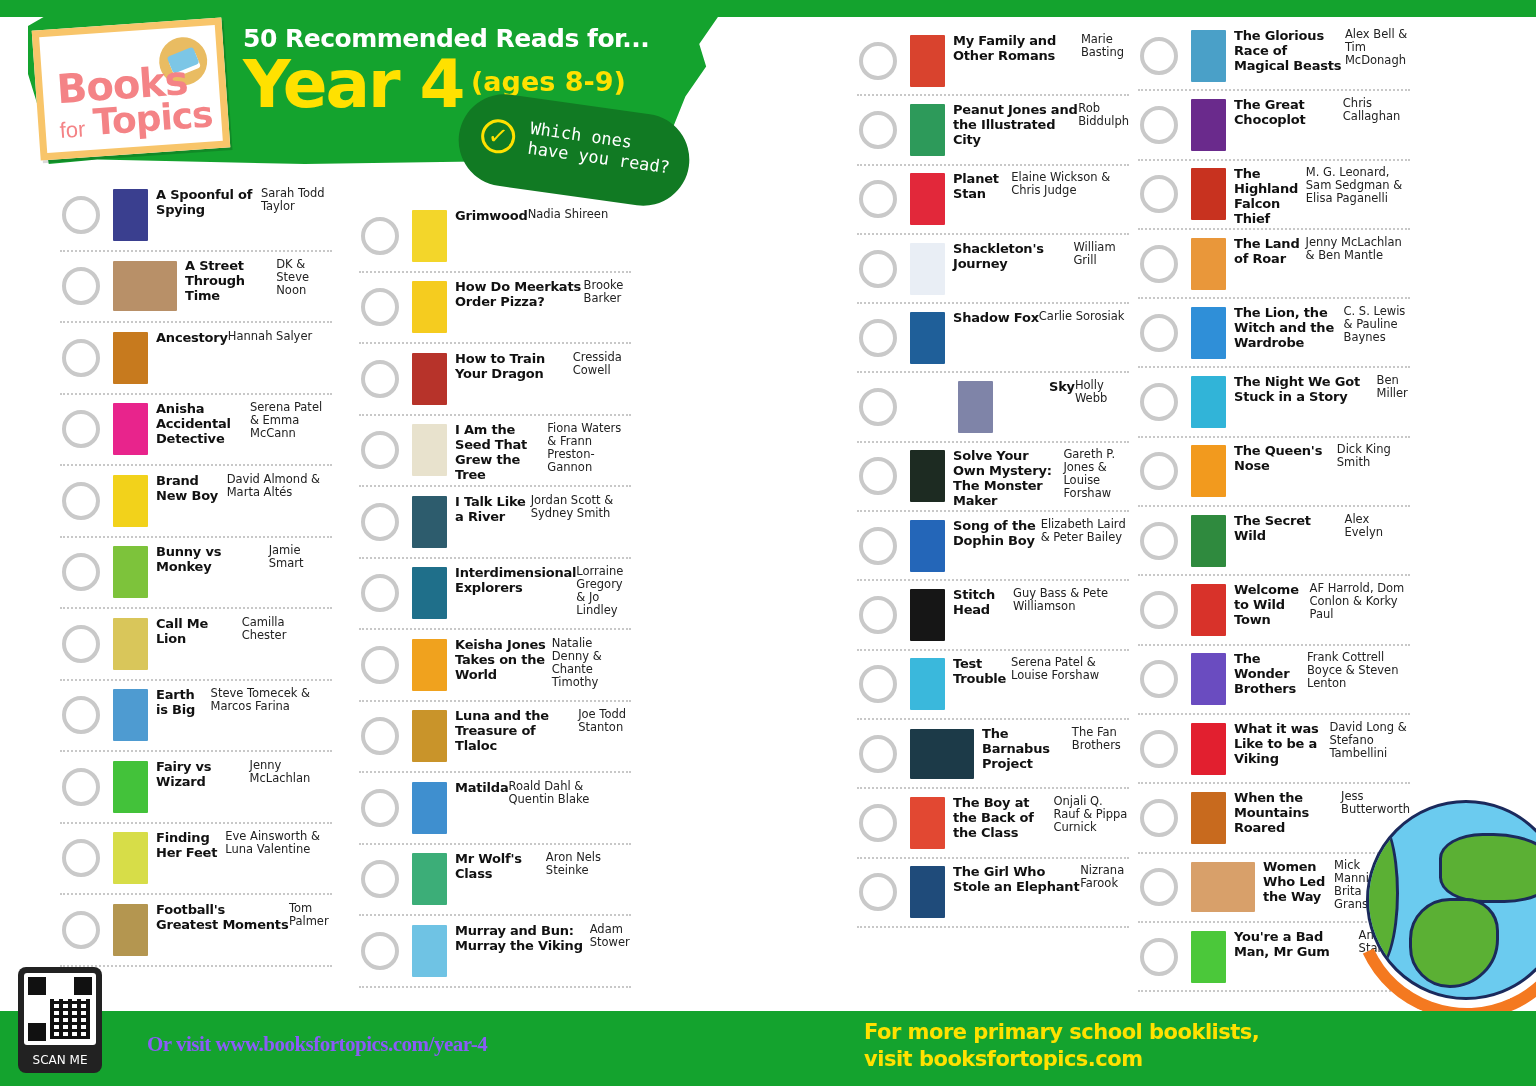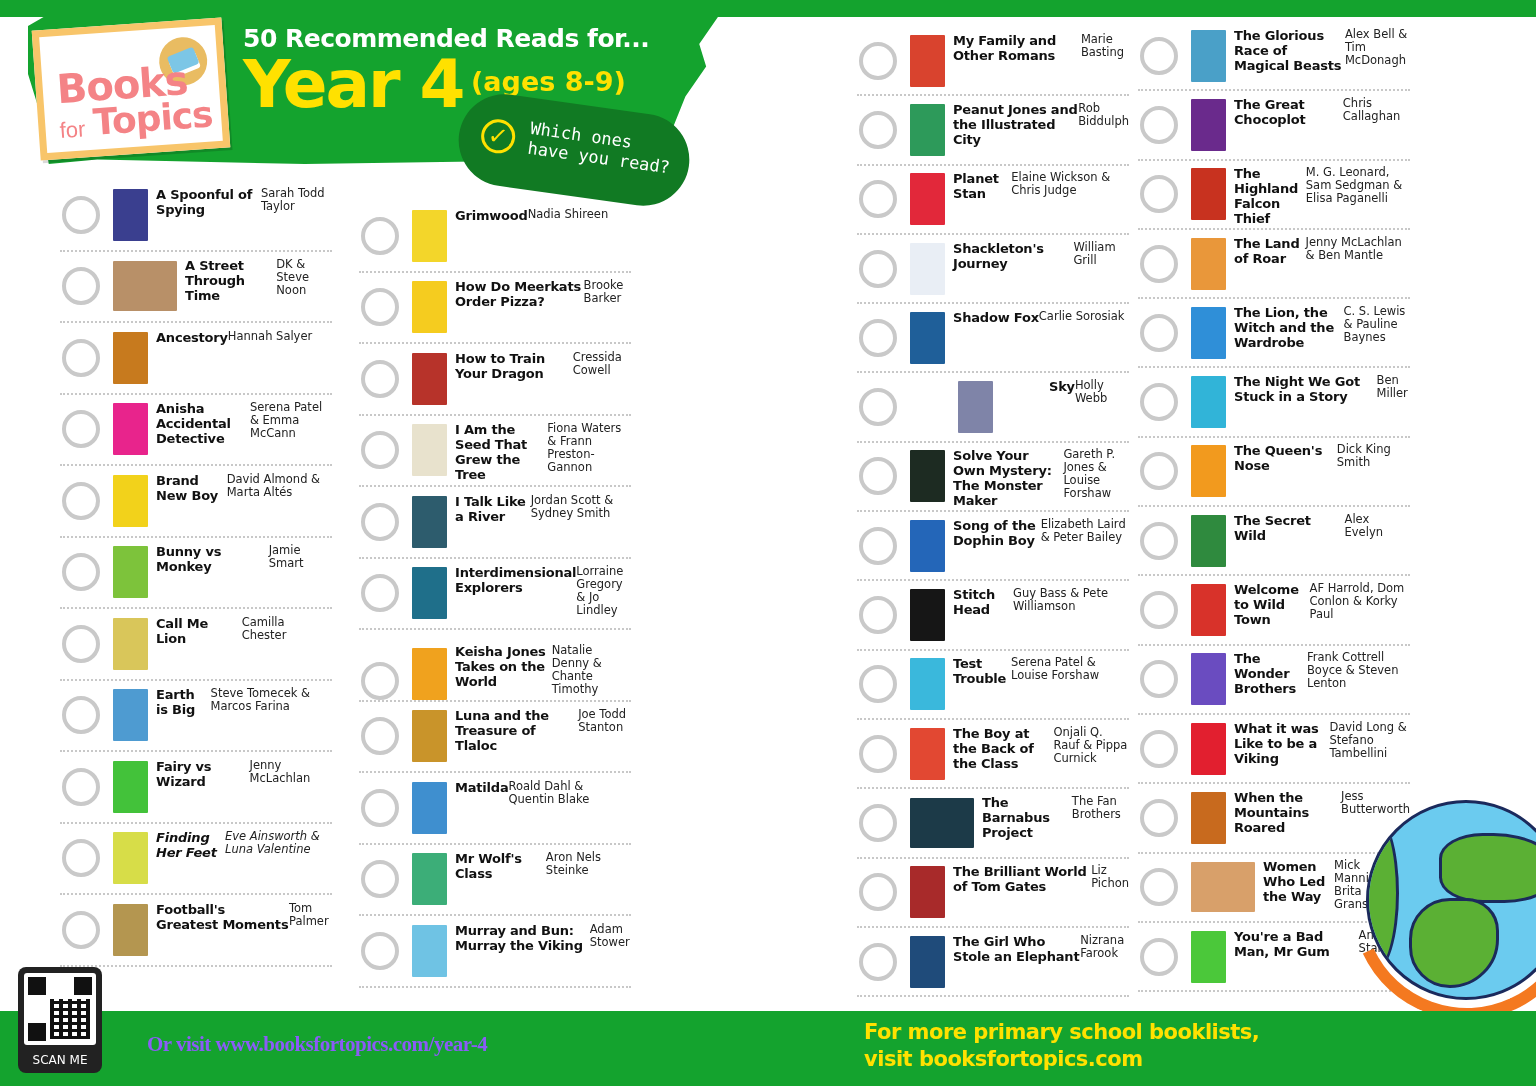--- a/index.html
+++ b/index.html
@@ -151,21 +151,21 @@
       </span>
     </div>
     <div class="book" style="height: 71.5px;">
       <span class="check"></span>
       <span class="cover" style="background: rgb(67, 194, 58);"></span>
       <span class="info">
         <span class="title">Fairy vs Wizard</span>
         <span class="author">Jenny McLachlan</span>
       </span>
     </div>
-    <div class="book" style="height: 71.5px; font-style: italic;">
+    <div class="book" style="height: 71.5px;">
       <span class="check"></span>
       <span class="cover" style="background: rgb(215, 221, 72);"></span>
       <span class="info">
         <span class="title">Finding Her Feet</span>
         <span class="author">Eve Ainsworth &amp; Luna Valentine</span>
       </span>
     </div>
     <div class="book" style="height: 71.5px;">
       <span class="check"></span>
       <span class="cover" style="background: rgb(180, 150, 80);"></span>
@@ -217,21 +217,21 @@
       </span>
     </div>
     <div class="book" style="height: 71.5px;">
       <span class="check"></span>
       <span class="cover" style="background: rgb(31, 111, 138);"></span>
       <span class="info">
         <span class="title">Interdimensional Explorers</span>
         <span class="author">Lorraine Gregory &amp; Jo Lindley</span>
       </span>
     </div>
-    <div class="book" style="height: 71.5px; align-items: flex-end;">
+    <div class="book" style="height: 71.5px;">
       <span class="check"></span>
       <span class="cover" style="background: rgb(240, 162, 30);"></span>
       <span class="info">
         <span class="title">Keisha Jones Takes on the World</span>
         <span class="author">Natalie Denny &amp; Chante Timothy</span>
       </span>
     </div>
     <div class="book" style="height: 71.5px;">
       <span class="check"></span>
       <span class="cover" style="background: rgb(201, 148, 42);"></span>
@@ -341,40 +341,32 @@
     <div class="book" style="height: 69.3px;">
       <span class="check"></span>
       <span class="cover" style="background: rgb(58, 184, 220);"></span>
       <span class="info">
         <span class="title">Test Trouble</span>
         <span class="author">Serena Patel &amp; Louise Forshaw</span>
       </span>
     </div>
     <div class="book" style="height: 69.3px;">
       <span class="check"></span>
+      <span class="cover wide" style="background: rgb(28, 58, 72);"></span>
+      <span class="info">
+        <span class="title">The Barnabus Project</span>
+        <span class="author">The Fan Brothers</span>
+      </span>
+    </div>
+    <div class="book" style="height: 69.3px;">
+      <span class="check"></span>
       <span class="cover" style="background: rgb(226, 72, 50);"></span>
       <span class="info">
         <span class="title">The Boy at the Back of the Class</span>
         <span class="author">Onjali Q. Rauf &amp; Pippa Curnick</span>
-      </span>
-    </div>
-    <div class="book" style="height: 69.3px;">
-      <span class="check"></span>
-      <span class="cover wide" style="background: rgb(28, 58, 72);"></span>
-      <span class="info">
-        <span class="title">The Barnabus Project</span>
-        <span class="author">The Fan Brothers</span>
-      </span>
-    </div>
-    <div class="book" style="height: 69.3px;">
-      <span class="check"></span>
-      <span class="cover" style="background: rgb(168, 42, 42);"></span>
-      <span class="info">
-        <span class="title">The Brilliant World of Tom Gates</span>
-        <span class="author">Liz Pichon</span>
       </span>
     </div>
     <div class="book" style="height: 69.3px; justify-content: center;">
       <span class="check"></span>
       <span class="cover" style="background: rgb(31, 75, 122);"></span>
       <span class="info">
         <span class="title">The Girl Who Stole an Elephant</span>
         <span class="author">Nizrana Farook</span>
       </span>
     </div>

